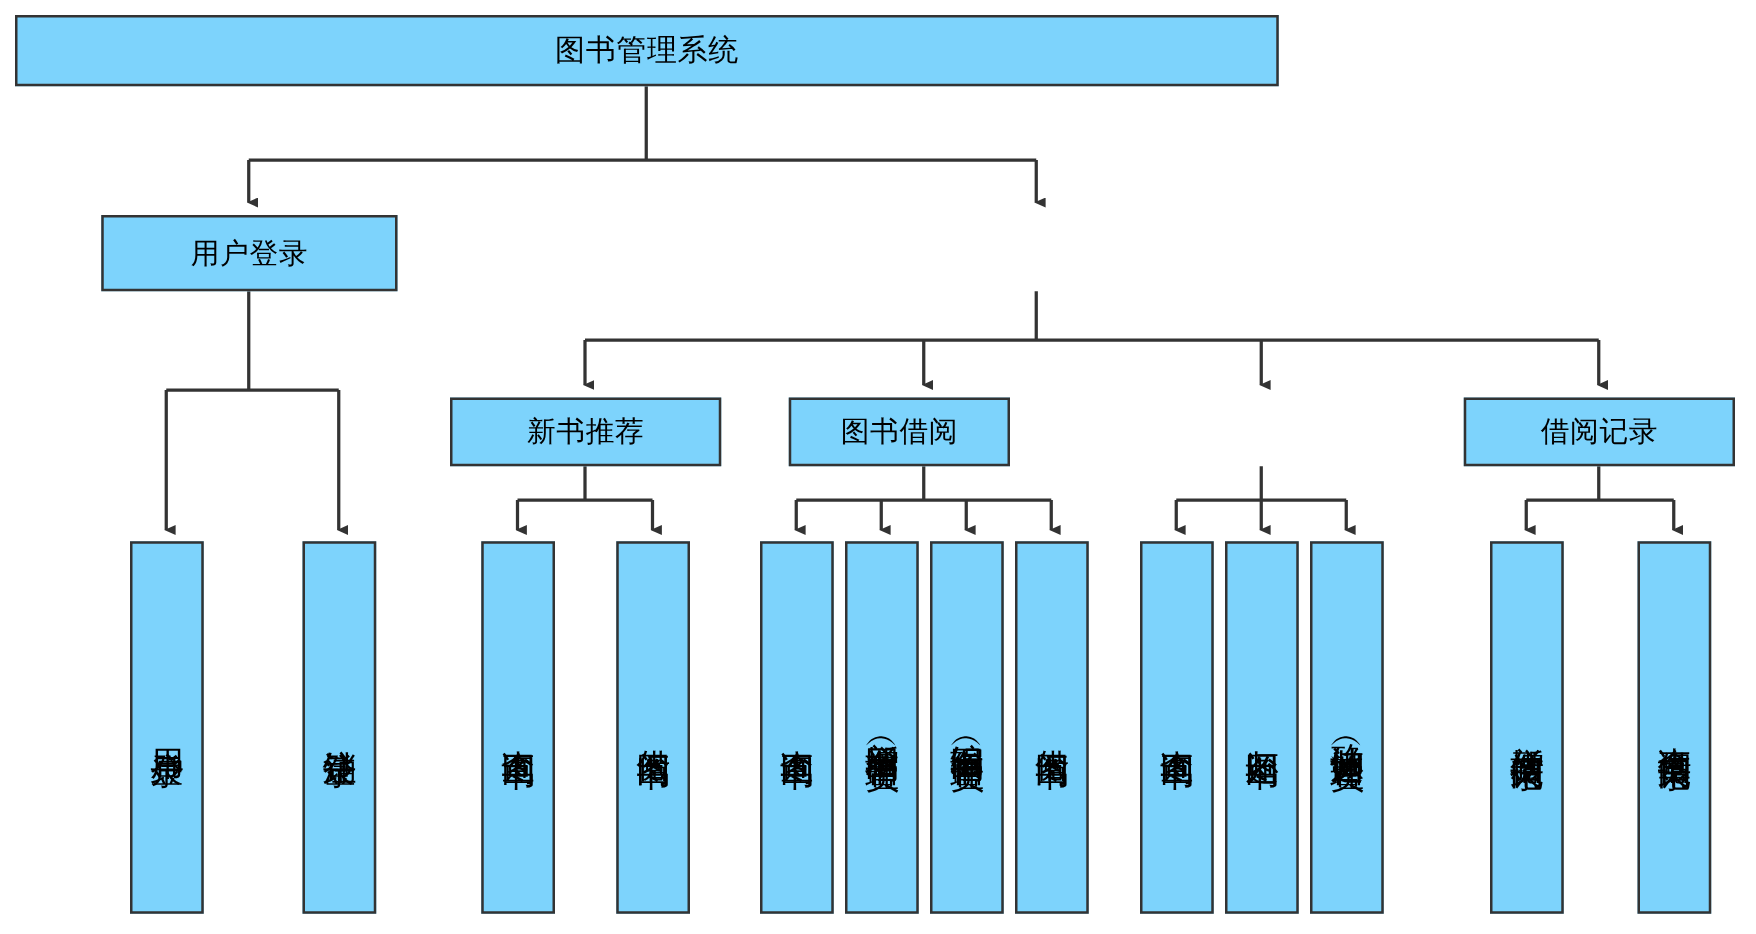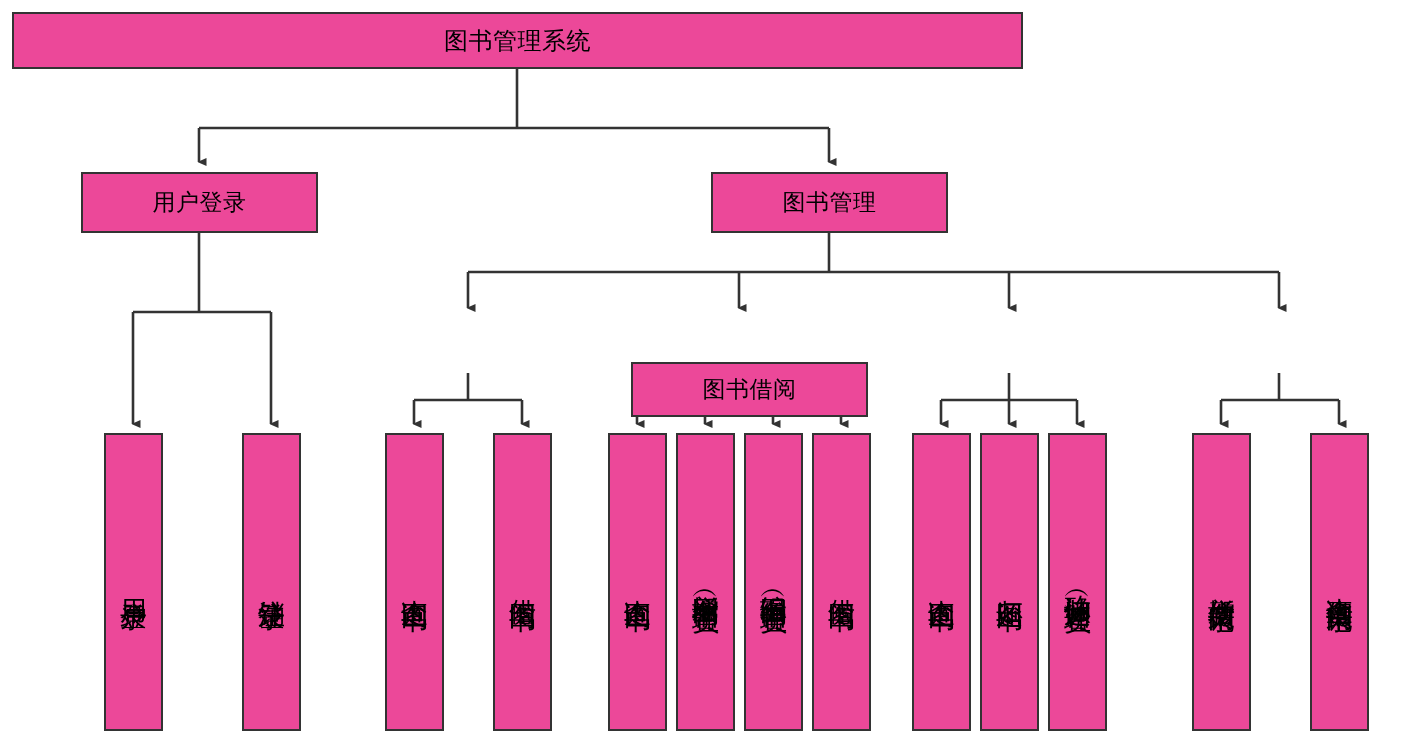--- a/index.html
+++ b/index.html
@@ -22,21 +22,21 @@
     left: 0;
     top: 0;
     width: 1405px;
     height: 747px;
     pointer-events: none;
   }
   .node {
     position: absolute;
     box-sizing: border-box;
     border: 2px solid #333333;
-    background: #ec4899;
+    background: #7dd3fc;
     display: flex;
     align-items: center;
     justify-content: center;
     color: #000000;
     text-align: center;
   }
   .node .lbl {
     display: block;
     line-height: 1.15;
   }
@@ -126,26 +126,29 @@
     </g>
   </svg>
 
   <div class="node h root" style="left:12px; top:12px; width:1011px; height:57px;">
     <span class="lbl">图书管理系统</span>
   </div>
 
   <div class="node h" style="left:81px; top:172px; width:237px; height:61px;">
     <span class="lbl">用户登录</span>
   </div>
-  <div class="node h" style="left:711px; top:172px; width:237px; height:61px;">
-    <span class="lbl">图书管理</span>
+
+  <div class="node h" style="left:360px; top:318px; width:217px; height:55px;">
+    <span class="lbl">新书推荐</span>
   </div>
-
-  <div class="node h" style="left:631px; top:318px; width:237px; height:55px;margin-top:44px;">
+  <div class="node h" style="left:631px; top:318px; width:177px; height:55px;">
     <span class="lbl">图书借阅</span>
+  </div>
+  <div class="node h" style="left:1171px; top:318px; width:217px; height:55px;">
+    <span class="lbl">借阅记录</span>
   </div>
 
   <div class="node v" style="left:104px; top:433px; width:59px; height:298px;">
     <span class="lbl">用户登录</span>
   </div>
   <div class="node v" style="left:242px; top:433px; width:59px; height:298px;">
     <span class="lbl">注销登录</span>
   </div>
 
   <div class="node v" style="left:385px; top:433px; width:59px; height:298px;">

